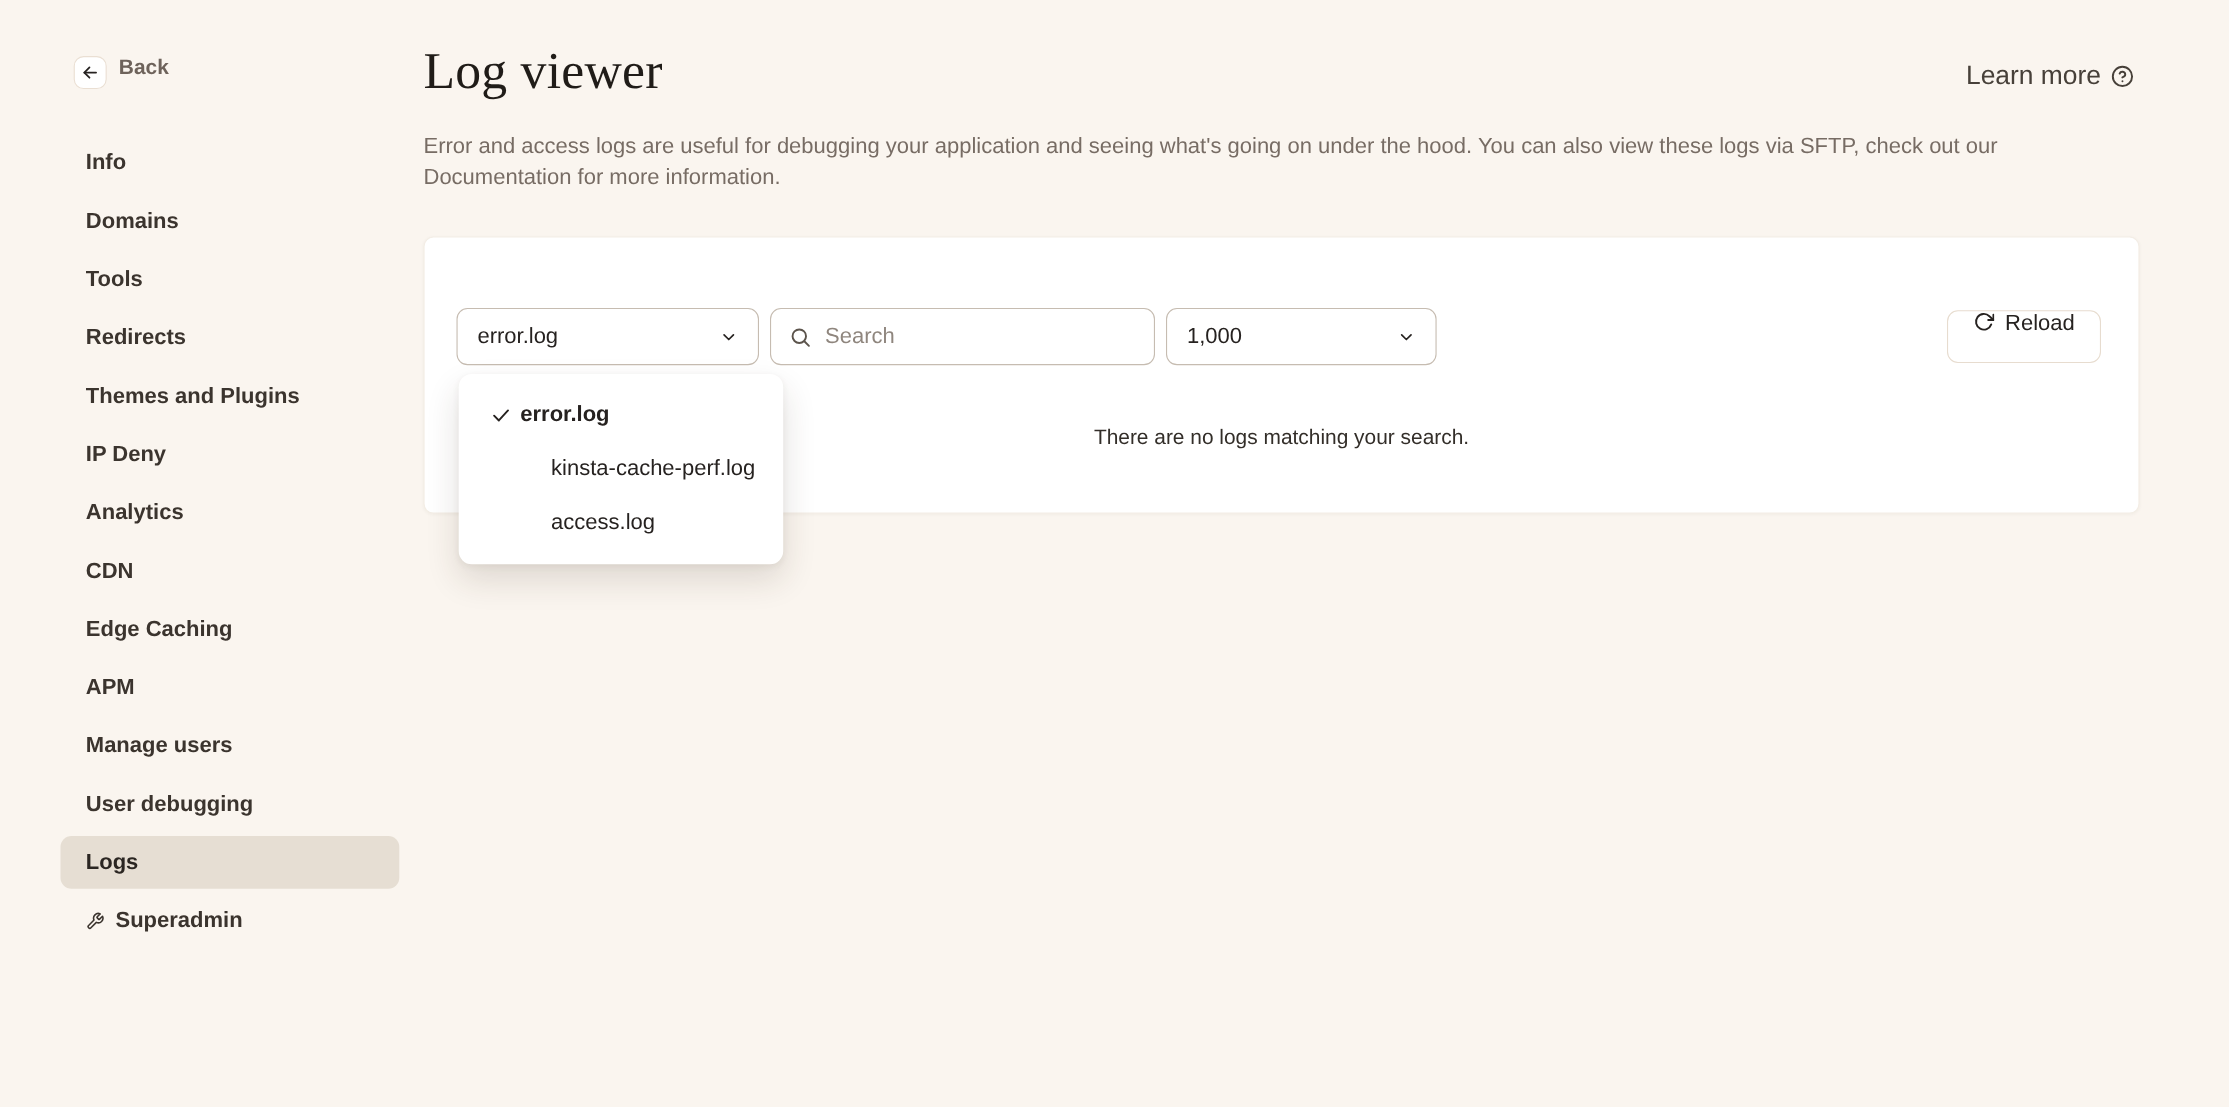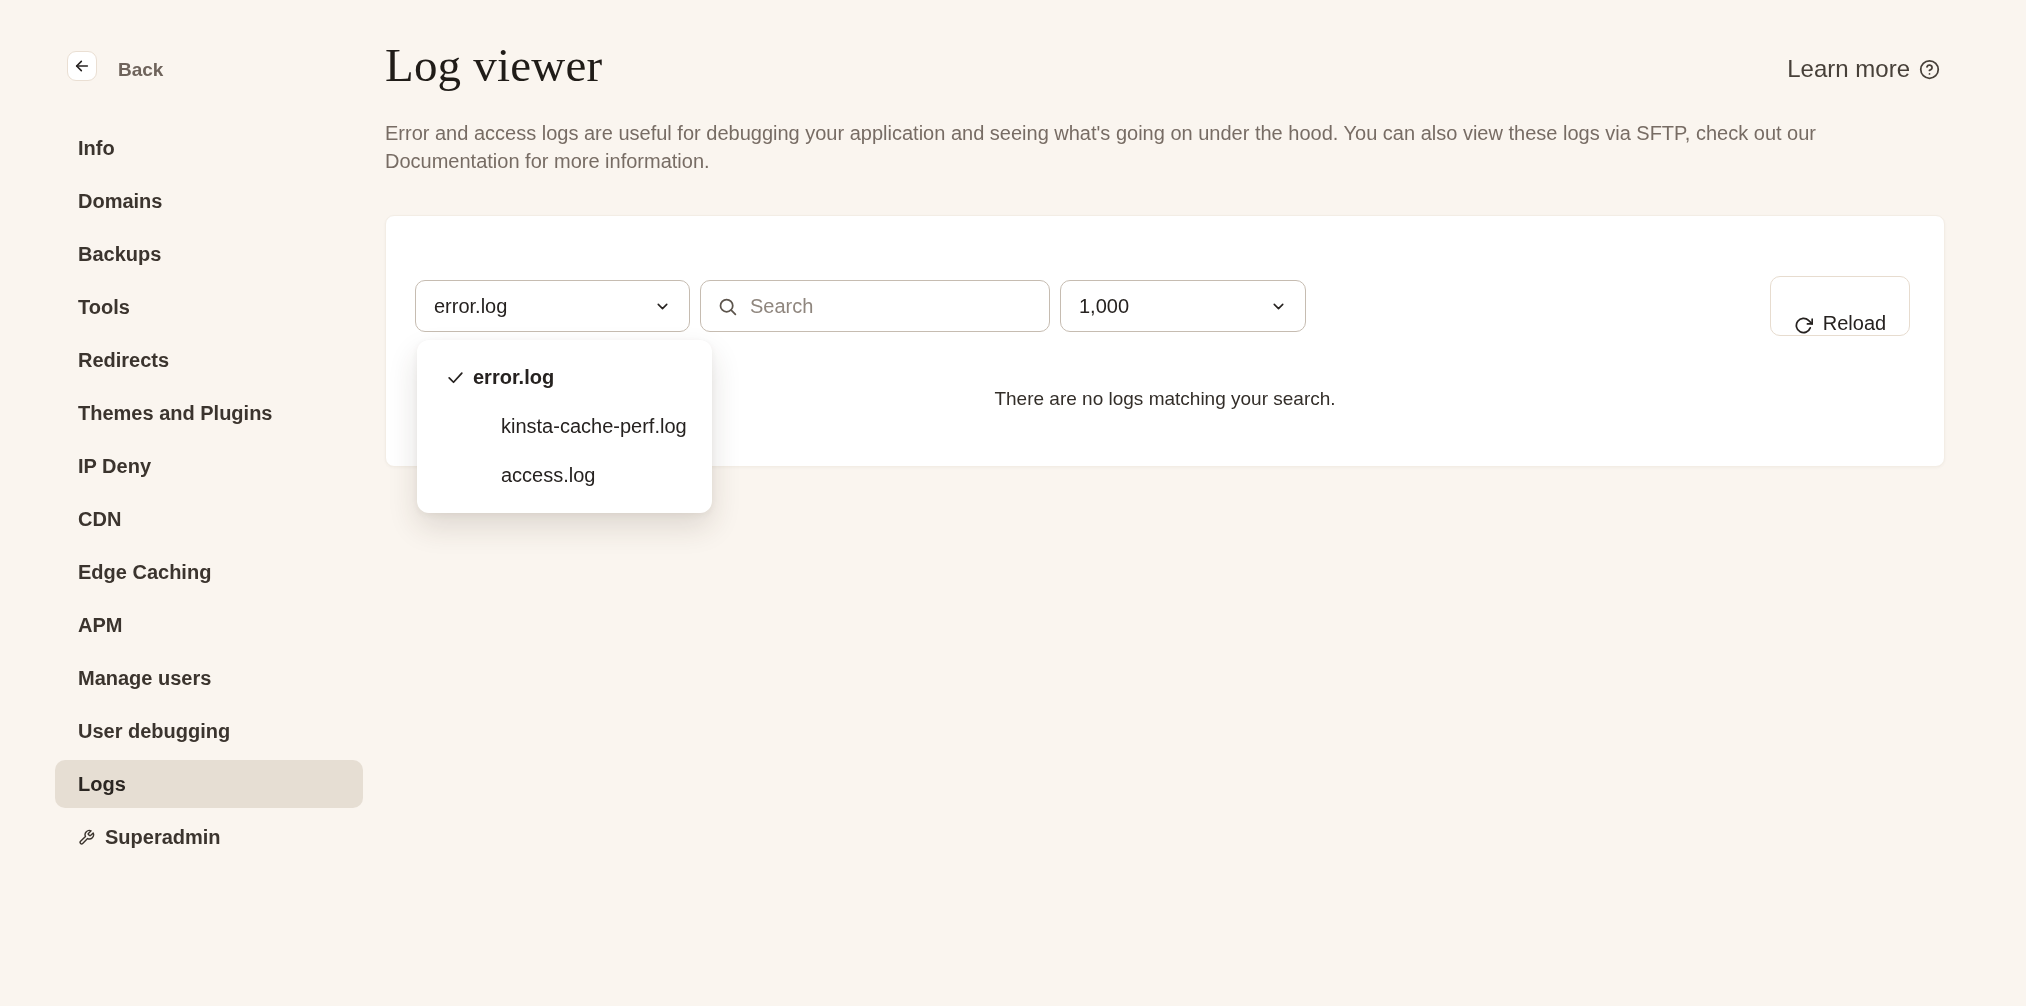--- a/index.html
+++ b/index.html
@@ -9,21 +9,21 @@
     font-family: "Liberation Sans", sans-serif;
     color: #262220;
     overflow: hidden;
     position: relative;
   }
   svg { display: block; }
 
   
   .back-row {
     position: absolute; left: 67px; top: 51px;
-    display: flex; align-items: flex-end; gap: 21px;
+    display: flex; align-items: flex-start; gap: 11px;
     cursor: pointer;
   }
   .back-btn {
     width: 30px; height: 30px;
     background: #FFFFFF;
     border: 1px solid #EADFD3;
     border-radius: 9px;
     display: flex; align-items: center; justify-content: center;
   }
   .back-label {
@@ -90,25 +90,25 @@
   .search-box { width: 350px; margin-left: 10px; padding: 0 16px; gap: 12px; }
   .search-box input {
     flex: 1; border: none; outline: none; background: transparent;
     font-family: "Liberation Sans", sans-serif;
     font-size: 20px; color: #262220;
   }
   .search-box input::placeholder { color: #8F867E; }
   .select-limit { width: 246px; margin-left: 10px; gap: 40px; }
   .reload-btn {
     margin-left: auto; align-self: center;
-    width: 140px; height: 60px;
+    width: 140px; height: 48px;
     background: #FFFFFF;
     border: 1.5px solid #E7DCCF;
     border-radius: 10px;
-    display: flex; align-items: flex-end; justify-content: center; gap: 10px;
+    display: flex; align-items: flex-start; justify-content: center; gap: 10px;
     font-size: 20px; font-weight: 500; color: #262220;
     cursor: pointer;
   }
   .empty-area {
     position: absolute; left: 0; right: 0; top: 116px; bottom: 0;
     display: flex; align-items: center; justify-content: center;
     font-size: 19px; color: #332E29;
   }
 
   
@@ -144,33 +144,33 @@
 </div>
 
 <div class="sidebar">
   <div class="side-item">
       <span>Info</span>
     </div>
   <div class="side-item">
       <span>Domains</span>
     </div>
   <div class="side-item">
-      <span>Backups</span>
-    </div>
-  <div class="side-item">
       <span>Tools</span>
     </div>
   <div class="side-item">
       <span>Redirects</span>
     </div>
   <div class="side-item">
       <span>Themes and Plugins</span>
     </div>
   <div class="side-item">
       <span>IP Deny</span>
+    </div>
+  <div class="side-item">
+      <span>Analytics</span>
     </div>
   <div class="side-item">
       <span>CDN</span>
     </div>
   <div class="side-item">
       <span>Edge Caching</span>
     </div>
   <div class="side-item">
       <span>APM</span>
     </div>

